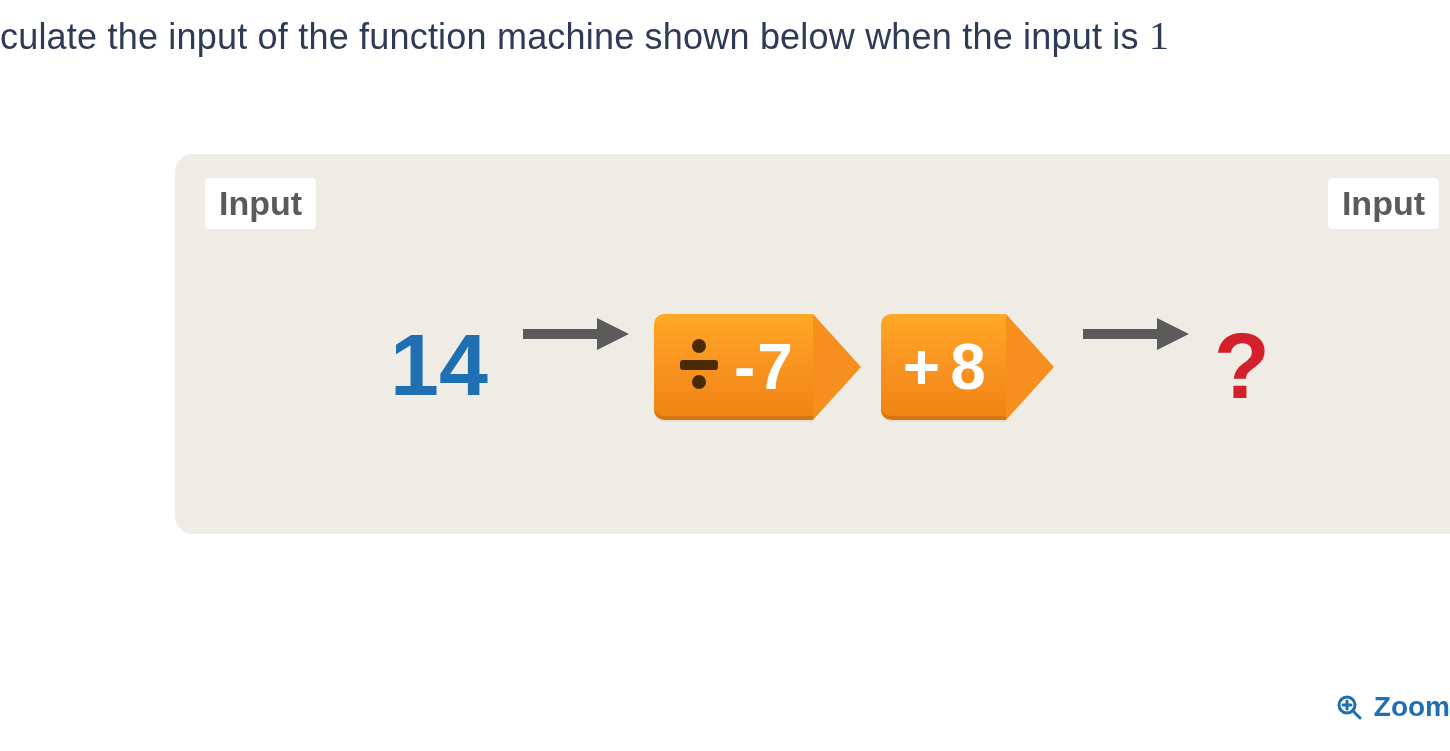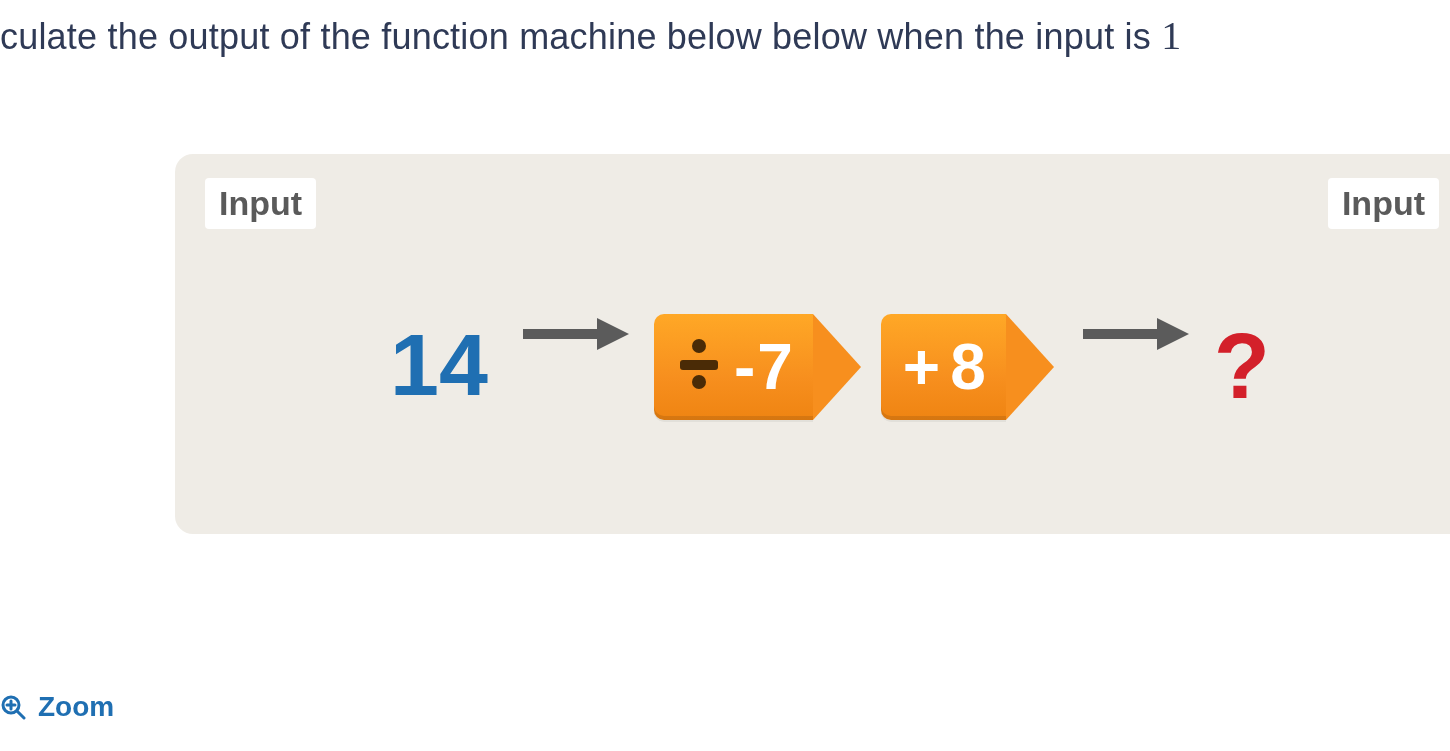--- a/index.html
+++ b/index.html
@@ -132,21 +132,21 @@
     display: flex;
     align-items: center;
     justify-content: center;
   }
 
   .zoom {
     position: absolute;
     left: 0;
     right: 0;
     bottom: 24px;
-    text-align: left;
+    text-align: right;
     color: #1f6fb2;
     font-weight: 700;
     font-size: 28px;
     font-family: Arial, Helvetica, sans-serif;
   }
   .zoom .zoom-content {
     display: inline-flex;
     align-items: center;
     gap: 12px;
     cursor: pointer;
@@ -154,21 +154,21 @@
   .zoom svg { display: block; }
 
   .divide-svg { display:block; }
 </style>
 </head>
 <body>
 
 <div class="page">
 
   <div class="question">
-    <span>culate the output of the function machine below below when the input is </span><span class="math-num">1</span>
+    <span>culate the input of the function machine shown below when the input is </span><span class="math-num">1</span>
   </div>
 
   <div class="panel">
 
     <div class="tag input-tag">Input</div>
     <div class="tag output-tag">Input</div>
 
     <div class="row">
 
       <div class="input-number">14</div>

